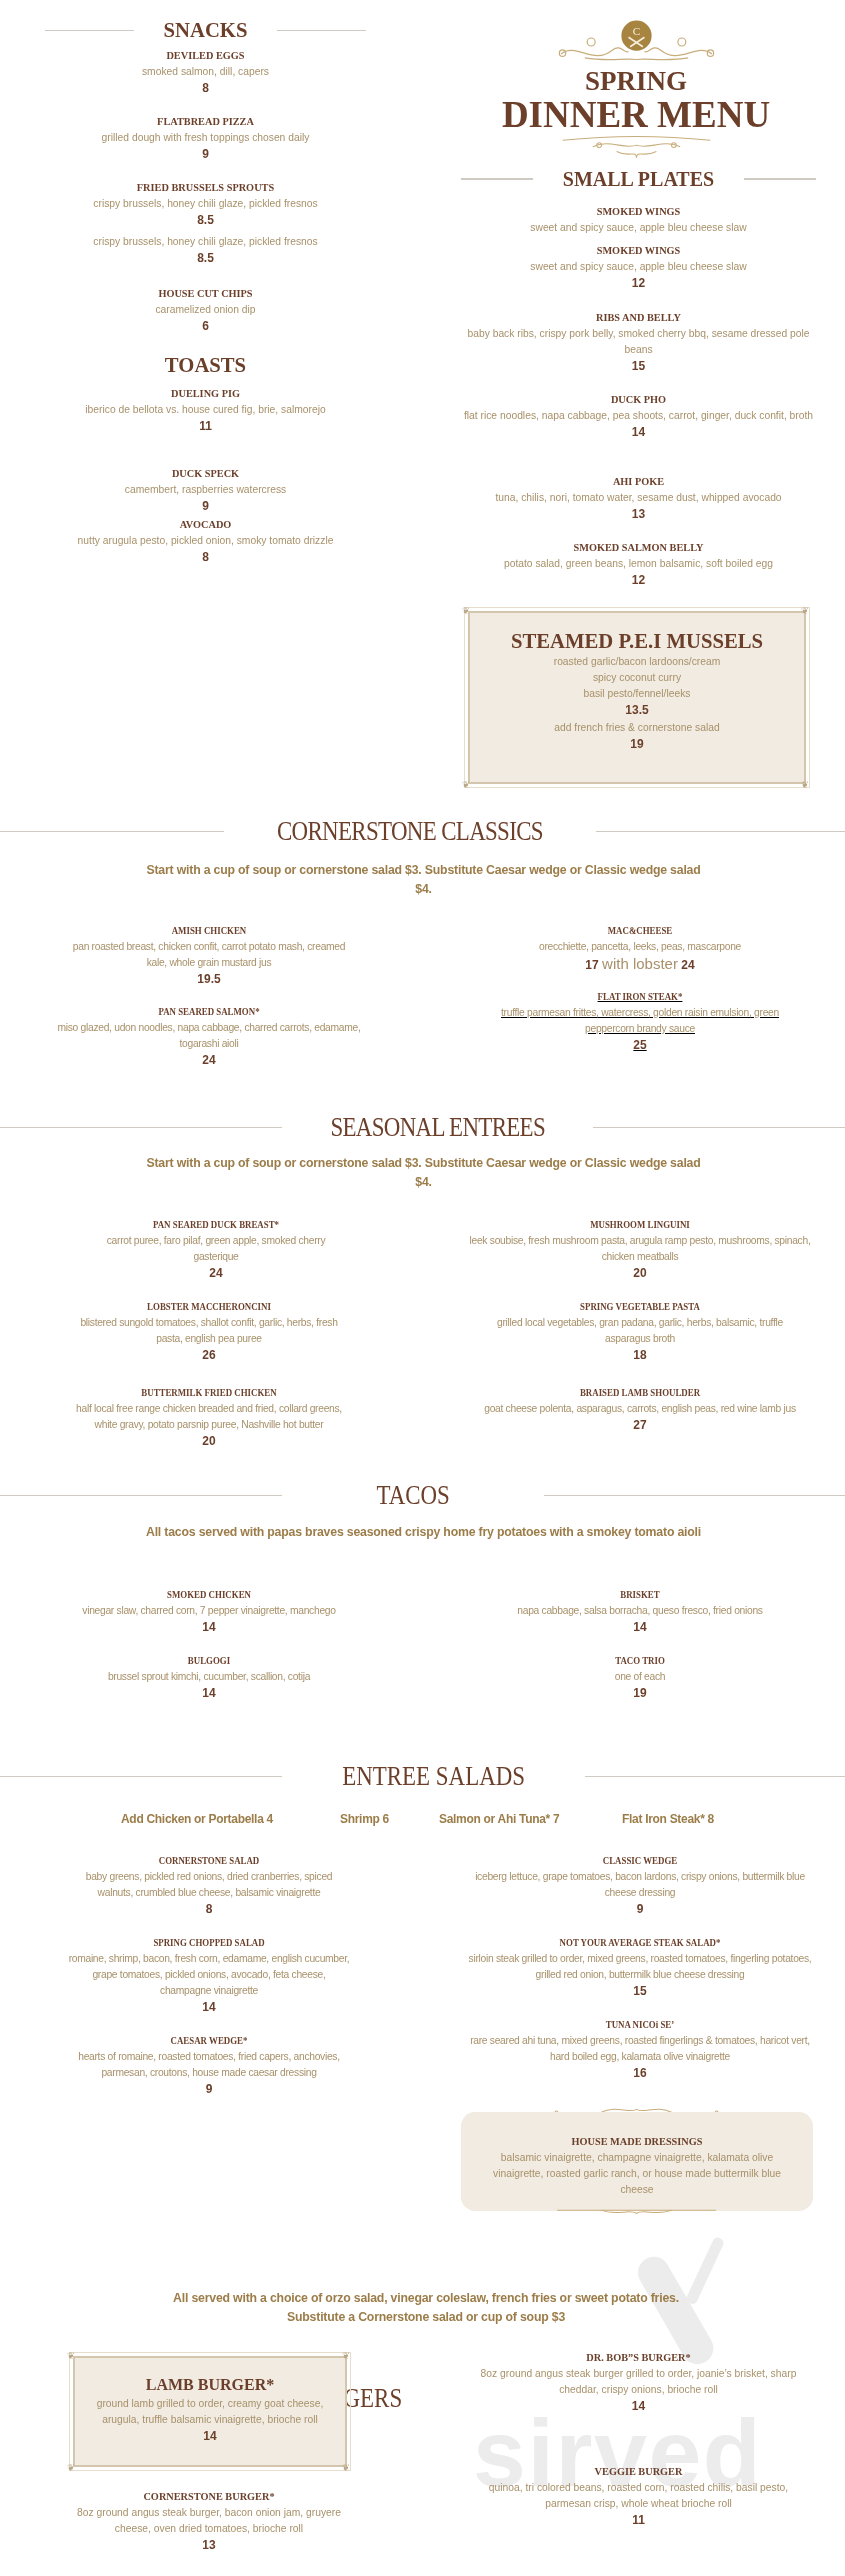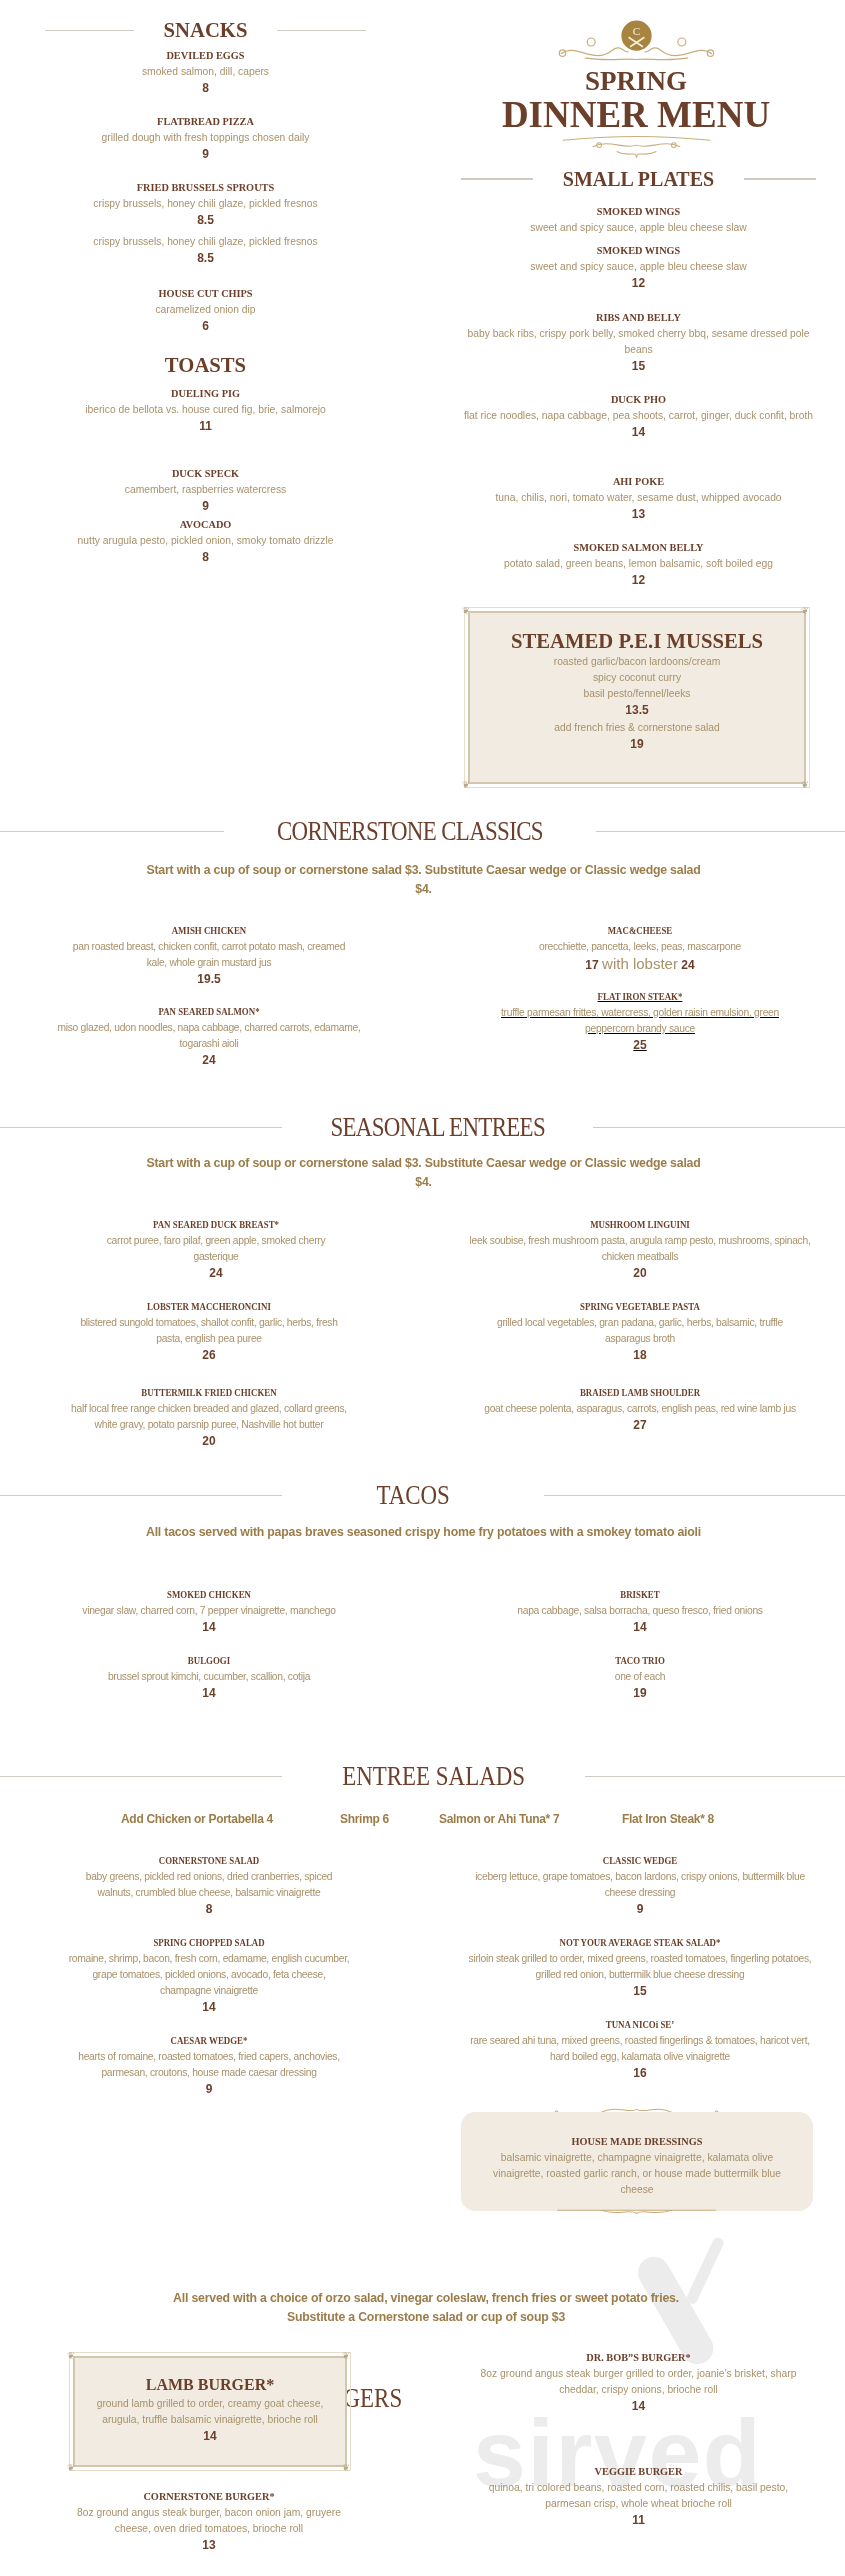--- a/index.html
+++ b/index.html
@@ -226,21 +226,21 @@
   <div class="desc">blistered sungold tomatoes, shallot confit, garlic, herbs, fresh pasta, english pea puree</div>
   <div class="price">26</div>
 </div>
 <div class="item cond" style="left:477px; top:1299px; width:326px;">
   <div class="name">SPRING VEGETABLE PASTA</div>
   <div class="desc">grilled local vegetables, gran padana, garlic, herbs, balsamic, truffle asparagus broth</div>
   <div class="price">18</div>
 </div>
 <div class="item cond" style="left:68px; top:1385px; width:282px;">
   <div class="name">BUTTERMILK FRIED CHICKEN</div>
-  <div class="desc">half local free range chicken breaded and glazed, collard greens, white gravy, potato parsnip puree, Nashville hot butter</div>
+  <div class="desc">half local free range chicken breaded and fried, collard greens, white gravy, potato parsnip puree, Nashville hot butter</div>
   <div class="price">20</div>
 </div>
 <div class="item cond" style="left:461px; top:1385px; width:358px;">
   <div class="name">BRAISED LAMB SHOULDER</div>
   <div class="desc">goat cheese polenta, asparagus, carrots, english peas, red wine lamb jus</div>
   <div class="price">27</div>
 </div>
 
 <div class="sec-head" style="left:0; top:1477px; width:845px; height:37px;">
   <div class="rule" style="flex:0 0 282px;"></div>

